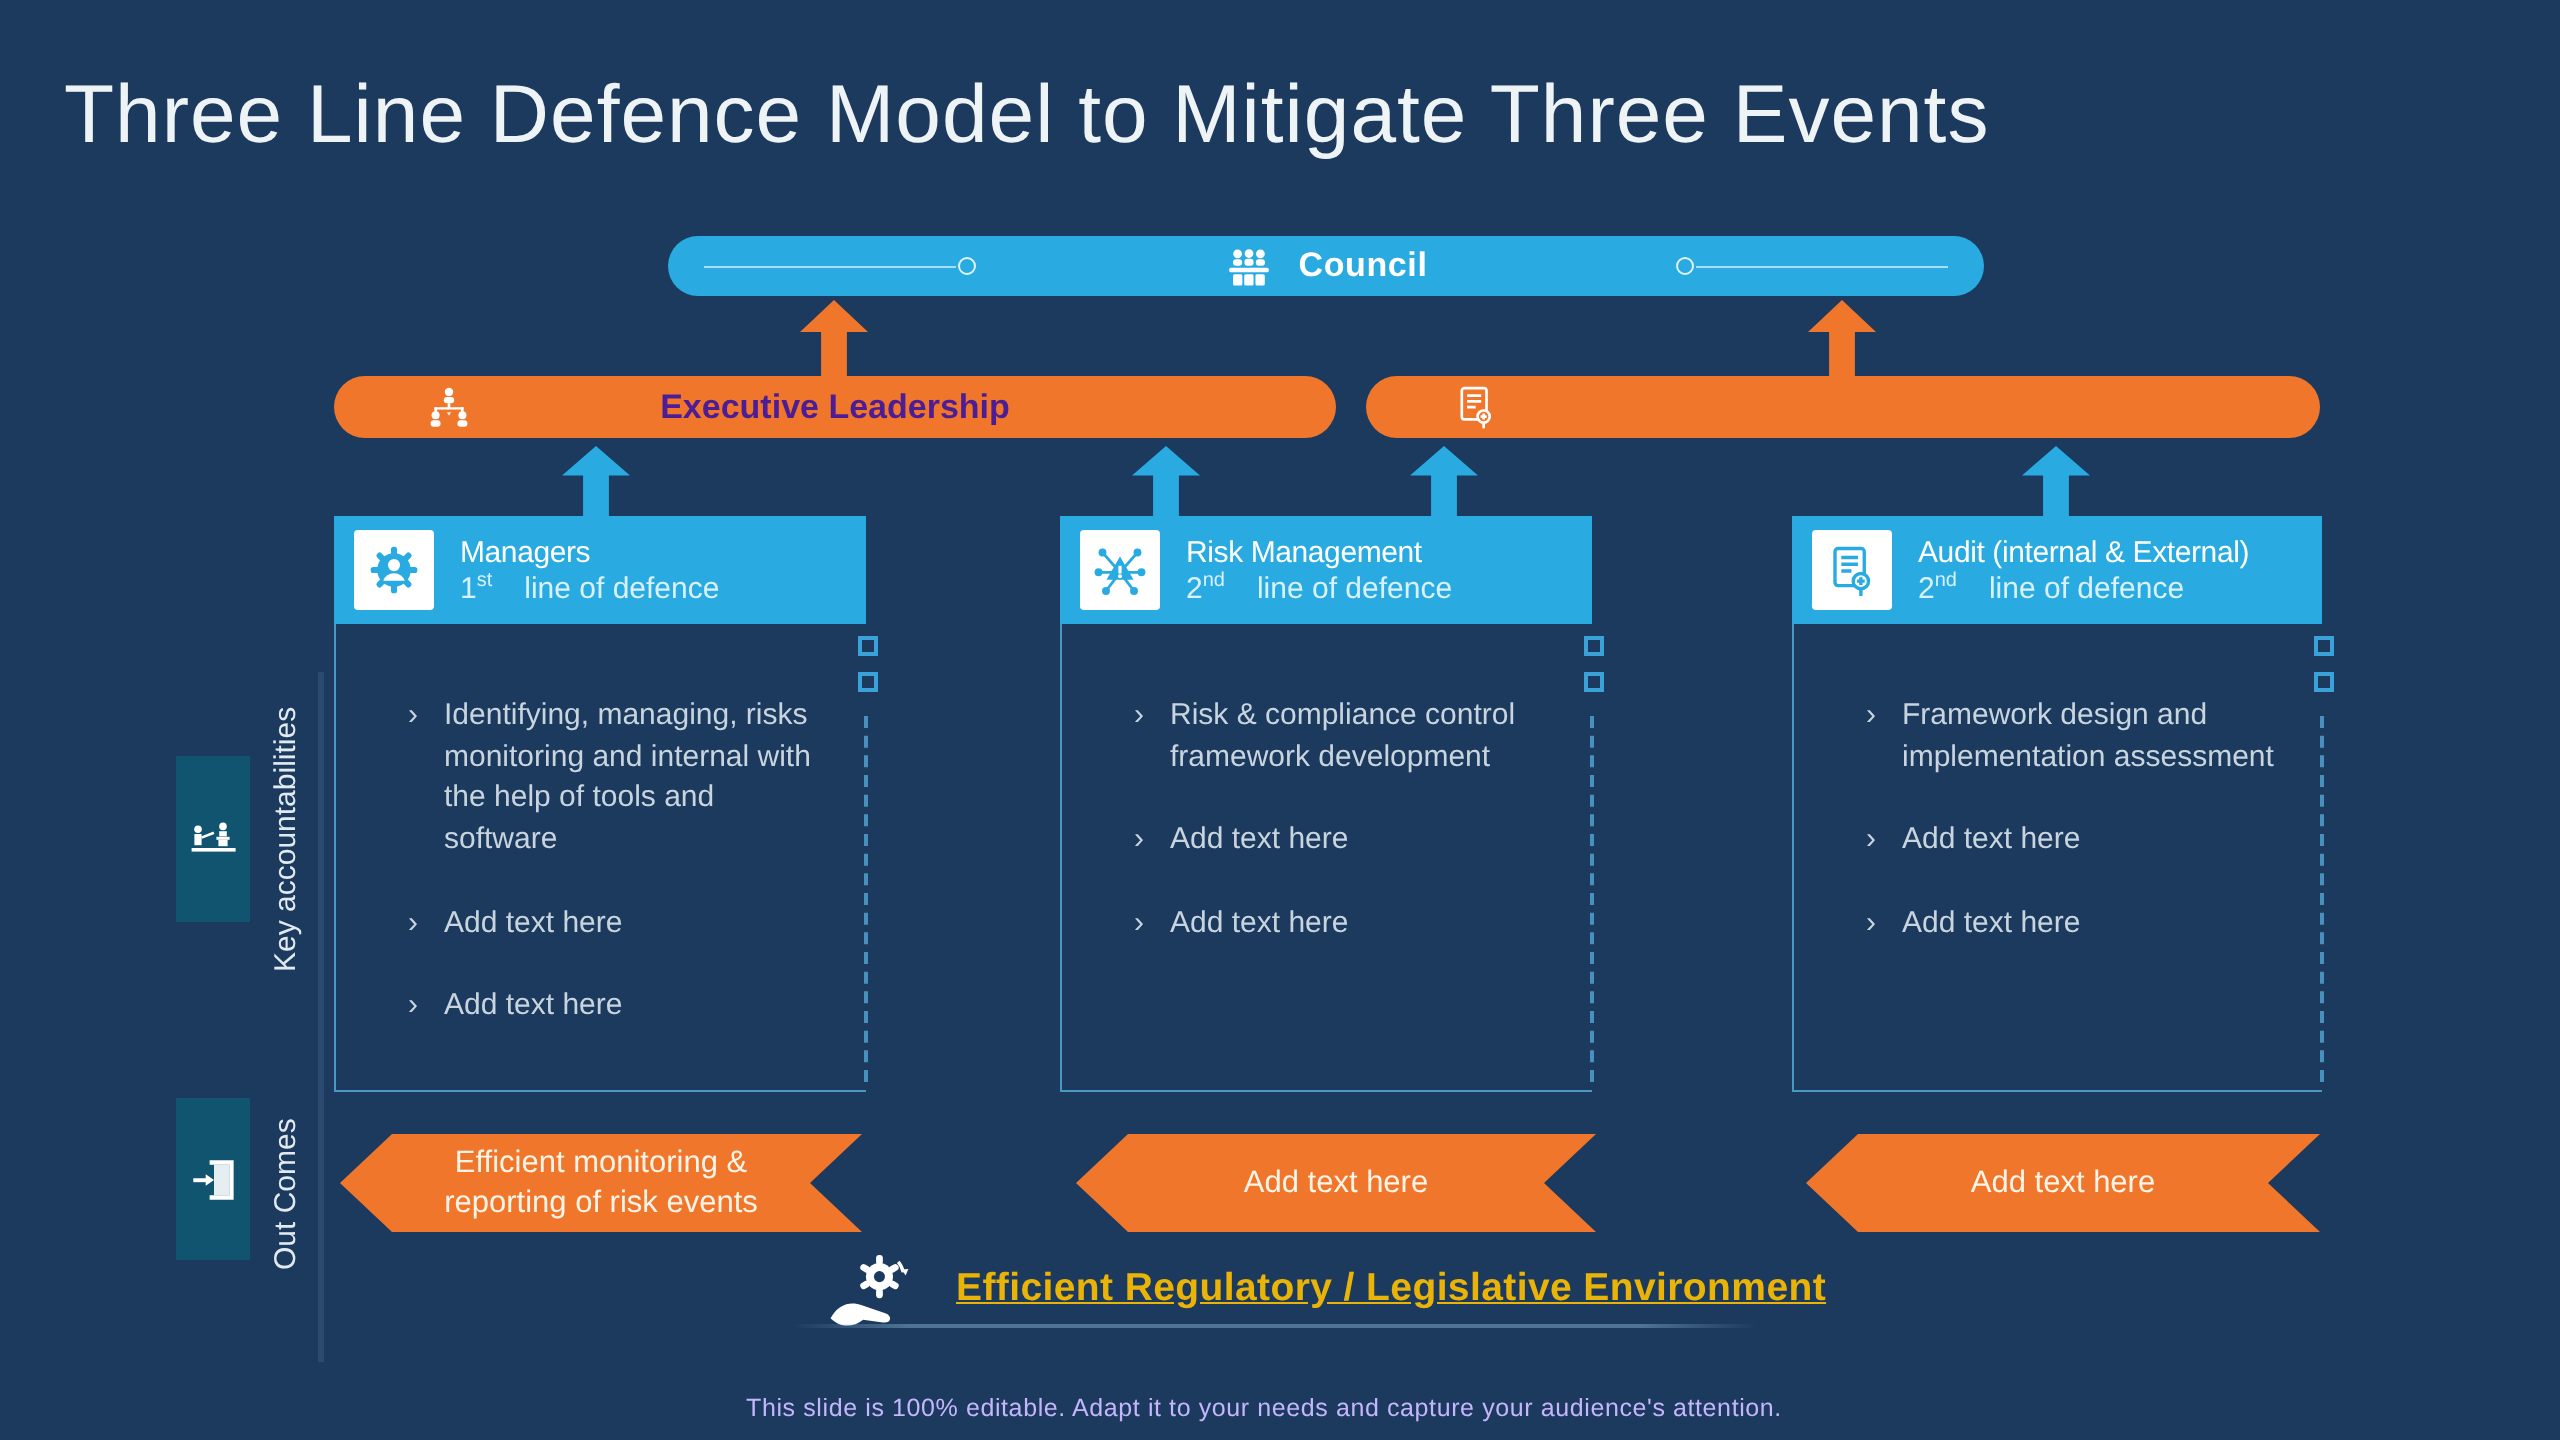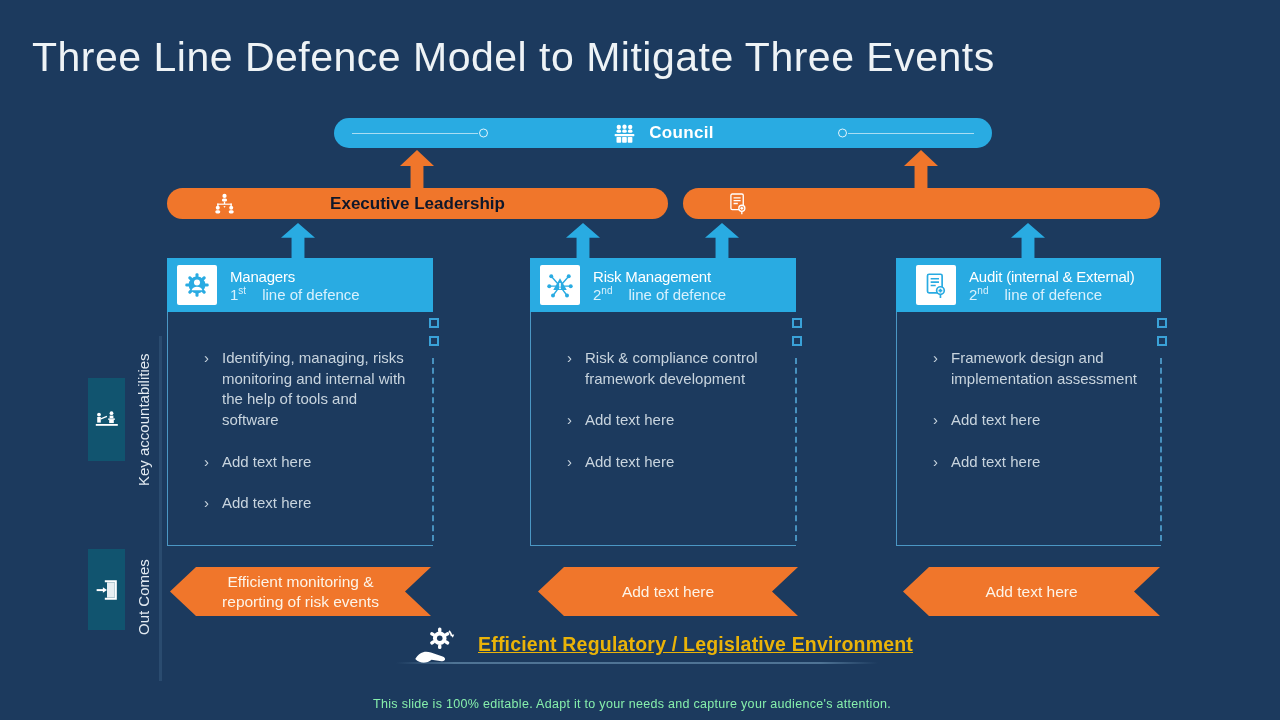--- a/index.html
+++ b/index.html
@@ -26,21 +26,21 @@
   .c-dot.left { left:145px; }
   .c-dot.right { right:145px; }
 
   
   .up-arrow { width:34px; height:38px;
     clip-path:polygon(50% 0,100% 42%,69% 42%,69% 100%,31% 100%,31% 42%,0 42%); }
   .up-arrow.orange { background:#f0762b; top:150px; }
   .up-arrow.cyan { background:#29abe2; top:223px; height:35px; }
 
   
-  .board { top:188px; height:31px; background:#f0762b; border-radius:16px; color:#0f172a;
+  .board { top:188px; height:31px; background:#f0762b; border-radius:16px; color:#4c1d95;
            display:flex; align-items:center; justify-content:center; font-size:17px; font-weight:bold; }
   .board .b-icon { position:absolute; left:46px; top:50%; transform:translateY(-50%); display:flex; }
   .board1 { left:167px; width:501px; }
   .board2 { left:683px; width:477px; }
 
   
   .colhead { top:258px; height:54px; background:#29abe2; display:flex; align-items:center; }
   .iconbox { width:40px; height:40px; background:#fff; border-radius:2px; margin-left:10px;
              display:flex; align-items:center; justify-content:center; flex:none; }
   .headtxt { margin-left:13px; color:#fff; }
@@ -77,21 +77,21 @@
   .ribbon2 { left:538px; width:260px; }
   .ribbon3 { left:903px; width:257px; }
 
   
   .bottom-icon { left:413px; top:626px; }
   .bottom-label { left:478px; top:633px; font-size:19.5px; font-weight:bold; color:#eab308; letter-spacing:.2px;text-decoration:underline; }
   .bottom-line { left:396px; top:662px; width:482px; height:2px;
     background:linear-gradient(90deg, rgba(140,185,215,0), rgba(140,185,215,.45) 12%, rgba(140,185,215,.45) 88%, rgba(140,185,215,0)); }
 
   
-  .footer { left:0; right:16px; top:697px; text-align:center; font-size:12.5px; color:#86efac; letter-spacing:.3px; }
+  .footer { left:0; right:16px; top:697px; text-align:center; font-size:12.5px; color:#c4b5fd; letter-spacing:.3px; }
 </style>
 </head>
 <body>
 
 <div class="abs title">Three Line Defence Model to Mitigate Three Events</div>
 
 <div class="abs council">
   <div class="c-line left"></div>
   <div class="c-dot left"></div>
   <div class="c-dot right"></div>
@@ -193,21 +193,21 @@
       <rect x="11.3" y="10.2" width="1.4" height="3.3" fill="#fff"></rect>
       <circle cx="12" cy="14.7" r="0.85" fill="#fff"></circle>
     </svg>
   </div>
   <div class="headtxt">
     <div class="h-title">Risk Management</div>
     <div class="h-sub"><span>2</span><sup>nd</sup><span class="rest">line of defence</span></div>
   </div>
 </div>
 
-<div class="abs colhead" style="left:896px; width:265px;padding-left:10px;">
+<div class="abs colhead" style="left:896px; width:265px;">
   <div class="iconbox">
     <svg width="27" height="27" viewBox="0 0 22 24" fill="none" stroke="#29abe2" stroke-width="1.5">
       <rect x="3" y="2" width="13" height="16.5" rx="1.4"></rect>
       <path d="M5.8 6h7.4M5.8 9h7.4M5.8 12h4.5"></path>
       <circle cx="14.5" cy="16.5" r="3.4" fill="#fff"></circle>
       <path d="M14.5 14.8v3.4M12.8 16.5h3.4"></path>
       <path d="M14.5 19.9v3.2"></path>
     </svg>
   </div>
   <div class="headtxt">

